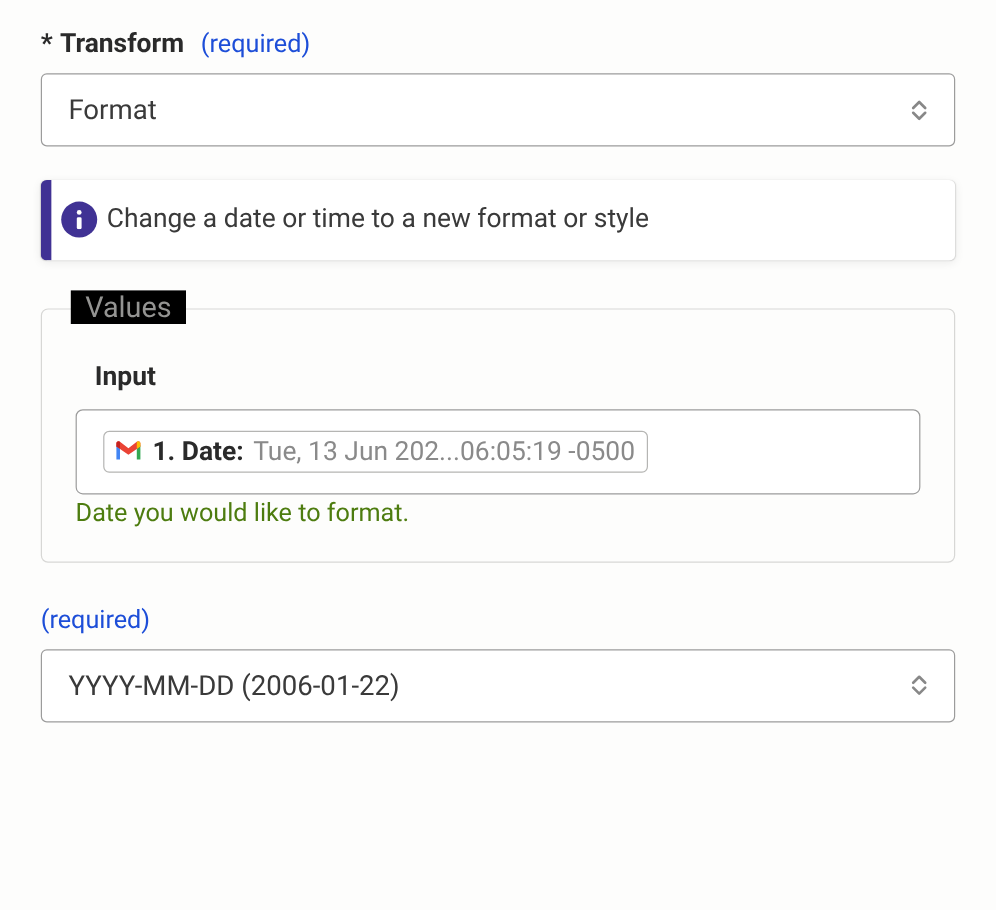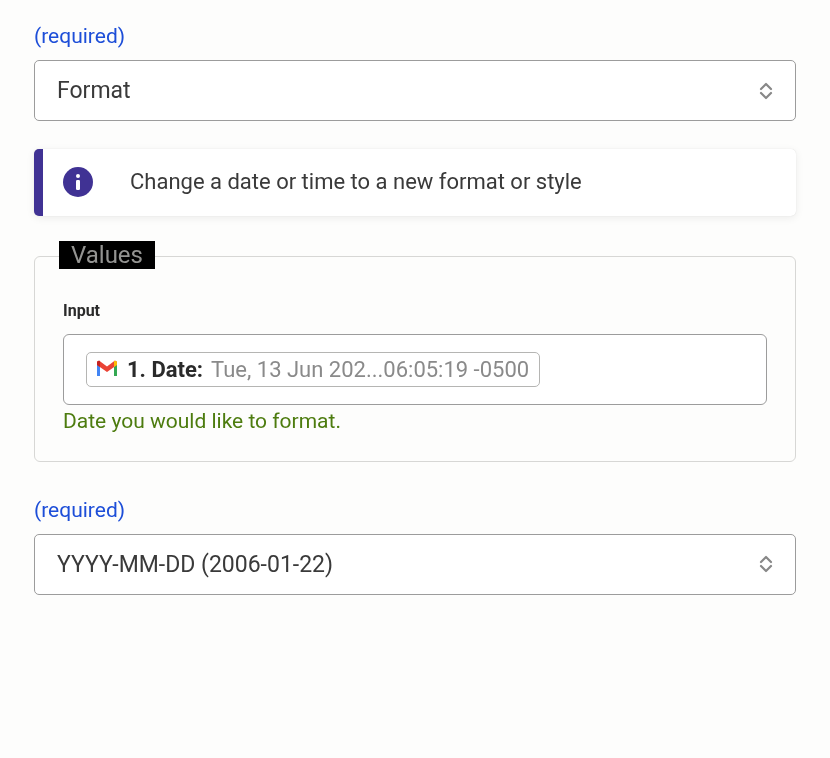--- a/index.html
+++ b/index.html
@@ -63,24 +63,24 @@
       width: 14px;
       height: 9px;
       display: block;
     }
     .info-banner {
       display: flex;
       align-items: center;
       background: #fff;
       border-left: 9px solid #403294;
       border-radius: 5px;
-      padding: 18px 20px;
+      padding: 18px 8px;
       box-shadow: 0 2px 8px rgba(0,0,0,0.07), 0 0 1px rgba(0,0,0,0.15);
       margin-bottom: 40px;
-      gap: 37px;
+      gap: 8px;
     }
     .info-icon-circle {
       width: 30px;
       height: 30px;
       border-radius: 50%;
       background: #403294;
       color: #fff;
       display: flex;
       align-items: center;
       justify-content: center;
@@ -105,25 +105,26 @@
     .fieldset-legend {
       position: absolute;
       top: -16px;
       left: 24px;
       background: #000000;
       padding: 0 12px;
       font-size: 24px;
       color: #949492;
     }
     .input-label {
-      font-size: 16px;
+      font-size: 22px;
       font-weight: 700;
       color: #2a2a2a;
       margin-bottom: 14px;
       margin-top: 16px;
+      margin-left: 16px;
     }
     .input-container {
       border: 1px solid #9c9c9c;
       border-radius: 6px;
       padding: 17px 22px;
       background: #fff;
       display: flex;
       align-items: center;
     }
     .token-pill {
@@ -153,20 +154,24 @@
       font-size: 21px;
       color: #4d7c0f;
       margin-top: 4px;
     }
   </style>
 </head>
 <body>
 
 <div class="field-group">
   <div class="field-label-row">
+    <span>
+      <span class="asterisk">*</span>
+      <span class="field-label">Transform</span>
+    </span>
     <span class="required-tag">(required)</span>
   </div>
   <div class="select-box">
     <span>Format</span>
     <span class="chevrons">
       <svg viewBox="0 0 14 9" fill="none" stroke="currentColor" stroke-width="2.2" stroke-linecap="round" stroke-linejoin="round">
           <polyline points="2,7 7,2 12,7"></polyline>
         </svg>
       <svg viewBox="0 0 14 9" fill="none" stroke="currentColor" stroke-width="2.2" stroke-linecap="round" stroke-linejoin="round">
           <polyline points="2,2 7,7 12,2"></polyline>

